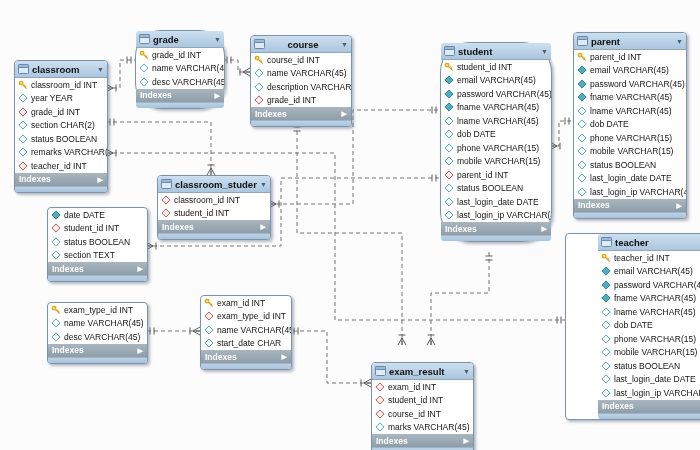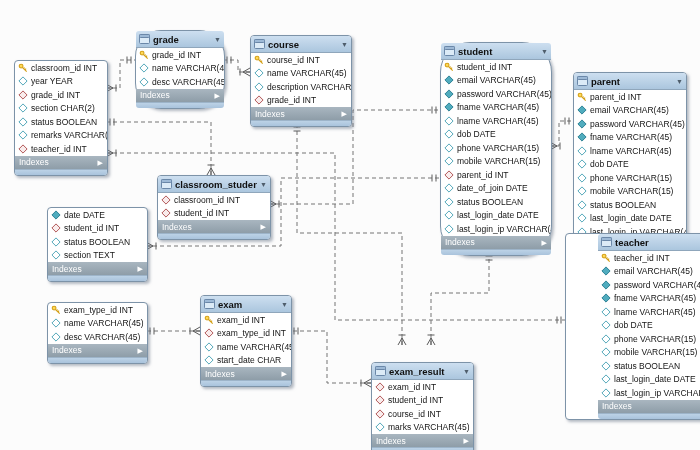--- a/index.html
+++ b/index.html
@@ -15,21 +15,21 @@
        border-bottom:1px solid #8fa6bb;border-radius:3px 3px 0 0;}
   .hdr .ttl{font-size:9.5px;font-weight:bold;color:#101010;flex:1;white-space:nowrap;overflow:hidden;}
   .hdr .arr{font-size:7px;color:#4e5d6b;line-height:1;}
   .row{height:13.5px;display:flex;align-items:center;gap:3px;padding:0 3px;
        font-size:8.5px;color:#141414;white-space:nowrap;overflow:hidden;}
   .ic{width:10px;height:10px;flex:0 0 10px;display:inline-block;}
   .ic svg{display:block;width:10px;height:10px;}
   .hic{width:11px;height:10px;flex:0 0 11px;}
   .hic svg{display:block;width:11px;height:10px;}
   .idx{height:13px;display:flex;align-items:center;padding:0 4px;
-       background:linear-gradient(#a9b6c0,#8e9da8);color:#fff;font-weight:normal;font-size:8.5px;}
+       background:linear-gradient(#a9b6c0,#8e9da8);color:#fff;font-weight:bold;font-size:8.5px;}
   .idx .arr{margin-left:auto;font-size:7px;color:#fff;line-height:1;}
   .strip{height:5px;background:linear-gradient(#bcd2e6,#a9c3dc);
          border-top:1px solid #9db4c9;border-radius:0 0 3px 3px;}
 </style>
 </head>
 <body>
 
 <div class="canvas">
   <svg class="wires" id="wires" viewBox="0 0 700 450" xmlns="http://www.w3.org/2000/svg">
       <g>
@@ -127,20 +127,30 @@
         <line x1="431" y1="338" x2="427" y2="345" class="mark"></line>
         <line x1="431" y1="338" x2="431" y2="345" class="mark"></line>
         <line x1="431" y1="338" x2="435" y2="345" class="mark"></line>
         <line x1="427.5" y1="335" x2="434.5" y2="335" class="mark"></line>
         <line x1="492.5" y1="256" x2="485.5" y2="256" class="mark"></line>
         <line x1="492.5" y1="260" x2="485.5" y2="260" class="mark"></line>
       </g>
     </svg>
   <div id="tables">
       <div class="tbl" style="left: 14px; top: 60px; width: 92px;">
+        <div class="hdr">
+          <span class="hic">
+            <svg viewBox="0 0 11 10">
+              <rect x="0.5" y="0.5" width="10" height="9" rx="1" fill="#dcebf7" stroke="#6a87a8"></rect>
+              <rect x="0.5" y="0.5" width="10" height="3" rx="1" fill="#9db9d6" stroke="#6a87a8"></rect>
+            </svg>
+          </span>
+          <span class="ttl">classroom</span>
+          <span class="arr">▼</span>
+        </div>
         <div class="row">
           <span class="ic">
             <svg viewBox="0 0 10 10">
               <circle cx="3.1" cy="3.1" r="1.9" fill="#ffd957" stroke="#d4a017" stroke-width="1.1"></circle>
               <path d="M4.5 4.5 L8.7 8.7 M6.9 6.9 L8.1 5.7 M5.7 5.7 L6.7 4.7" stroke="#d4a017" stroke-width="1.1" fill="none"></path>
             </svg>
           </span>
           <span>classroom_id INT</span>
         </div>
         <div class="row">
@@ -232,21 +242,21 @@
             </svg>
           </span>
           <span>desc VARCHAR(45)</span>
         </div>
         <div class="idx">
           <span>Indexes</span>
           <span class="arr">▶</span>
         </div>
         <div class="strip"></div>
       </div>
-      <div class="tbl" style="left: 250px; top: 35px; width: 100px;">
+      <div class="tbl" style="left: 250px; top: 35px; width: 100px; text-align: center;">
         <div class="hdr">
           <span class="hic">
             <svg viewBox="0 0 11 10">
               <rect x="0.5" y="0.5" width="10" height="9" rx="1" fill="#dcebf7" stroke="#6a87a8"></rect>
               <rect x="0.5" y="0.5" width="10" height="3" rx="1" fill="#9db9d6" stroke="#6a87a8"></rect>
             </svg>
           </span>
           <span class="ttl">course</span>
           <span class="arr">▼</span>
         </div>
@@ -387,30 +397,20 @@
           </span>
           <span>desc VARCHAR(45)</span>
         </div>
         <div class="idx">
           <span>Indexes</span>
           <span class="arr">▶</span>
         </div>
         <div class="strip"></div>
       </div>
       <div class="tbl" style="left: 200px; top: 295px; width: 90px;">
-        <div class="hdr">
-          <span class="hic">
-            <svg viewBox="0 0 11 10">
-              <rect x="0.5" y="0.5" width="10" height="9" rx="1" fill="#dcebf7" stroke="#6a87a8"></rect>
-              <rect x="0.5" y="0.5" width="10" height="3" rx="1" fill="#9db9d6" stroke="#6a87a8"></rect>
-            </svg>
-          </span>
-          <span class="ttl">exam</span>
-          <span class="arr">▼</span>
-        </div>
         <div class="row">
           <span class="ic">
             <svg viewBox="0 0 10 10">
               <circle cx="3.1" cy="3.1" r="1.9" fill="#ffd957" stroke="#d4a017" stroke-width="1.1"></circle>
               <path d="M4.5 4.5 L8.7 8.7 M6.9 6.9 L8.1 5.7 M5.7 5.7 L6.7 4.7" stroke="#d4a017" stroke-width="1.1" fill="none"></path>
             </svg>
           </span>
           <span>exam_id INT</span>
         </div>
         <div class="row">
@@ -575,28 +575,20 @@
             </svg>
           </span>
           <span>parent_id INT</span>
         </div>
         <div class="row">
           <span class="ic">
             <svg viewBox="0 0 10 10">
               <path d="M5 0.9 L9.1 5 L5 9.1 L0.9 5 Z" fill="#ffffff" stroke="#54a8ba" stroke-width="1"></path>
             </svg>
           </span>
-          <span>date_of_join DATE</span>
-        </div>
-        <div class="row">
-          <span class="ic">
-            <svg viewBox="0 0 10 10">
-              <path d="M5 0.9 L9.1 5 L5 9.1 L0.9 5 Z" fill="#ffffff" stroke="#54a8ba" stroke-width="1"></path>
-            </svg>
-          </span>
           <span>status BOOLEAN</span>
         </div>
         <div class="row">
           <span class="ic">
             <svg viewBox="0 0 10 10">
               <path d="M5 0.9 L9.1 5 L5 9.1 L0.9 5 Z" fill="#ffffff" stroke="#54a8ba" stroke-width="1"></path>
             </svg>
           </span>
           <span>last_login_date DATE</span>
         </div>
@@ -607,21 +599,21 @@
             </svg>
           </span>
           <span>last_login_ip VARCHAR(45)</span>
         </div>
         <div class="idx">
           <span>Indexes</span>
           <span class="arr">▶</span>
         </div>
         <div class="strip"></div>
       </div>
-      <div class="tbl" style="left: 573px; top: 32px; width: 112px; margin-top: 40px;">
+      <div class="tbl" style="left: 573px; top: 32px; width: 112px;">
         <div class="hdr">
           <span class="hic">
             <svg viewBox="0 0 11 10">
               <rect x="0.5" y="0.5" width="10" height="9" rx="1" fill="#dcebf7" stroke="#6a87a8"></rect>
               <rect x="0.5" y="0.5" width="10" height="3" rx="1" fill="#9db9d6" stroke="#6a87a8"></rect>
             </svg>
           </span>
           <span class="ttl">parent</span>
           <span class="arr">▼</span>
         </div>

